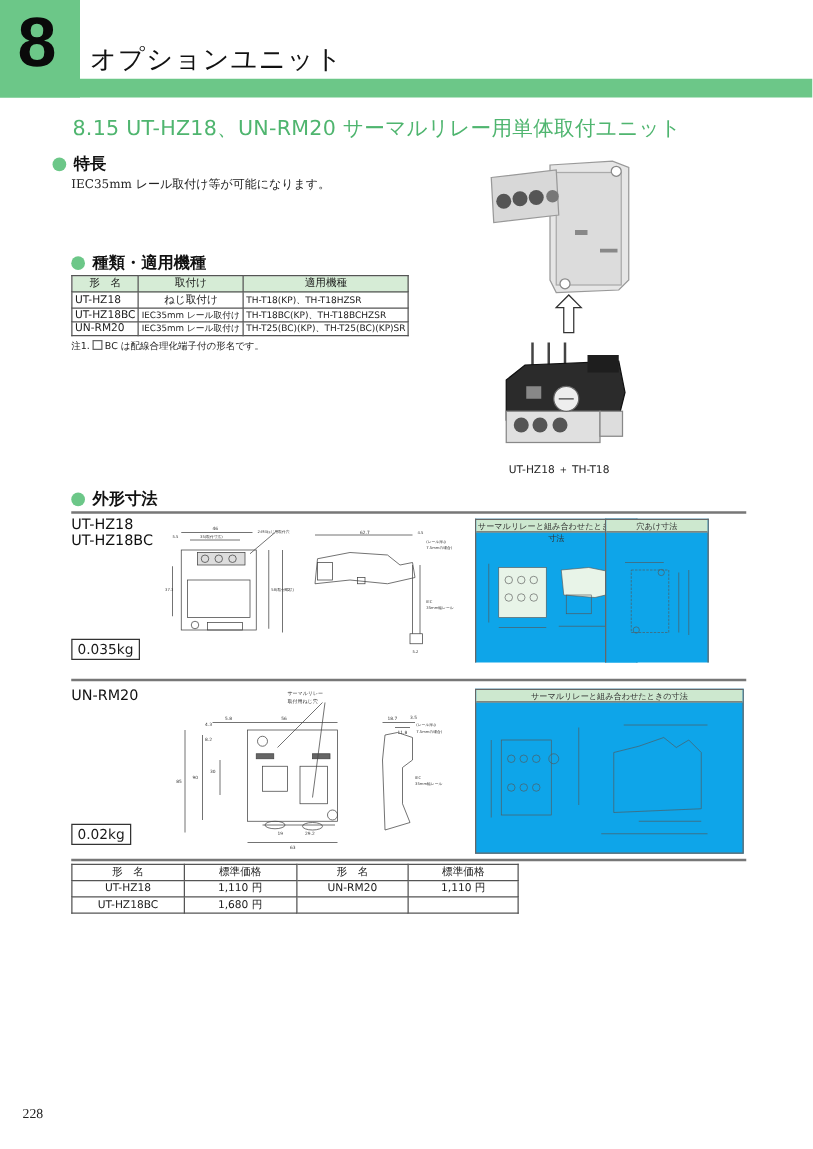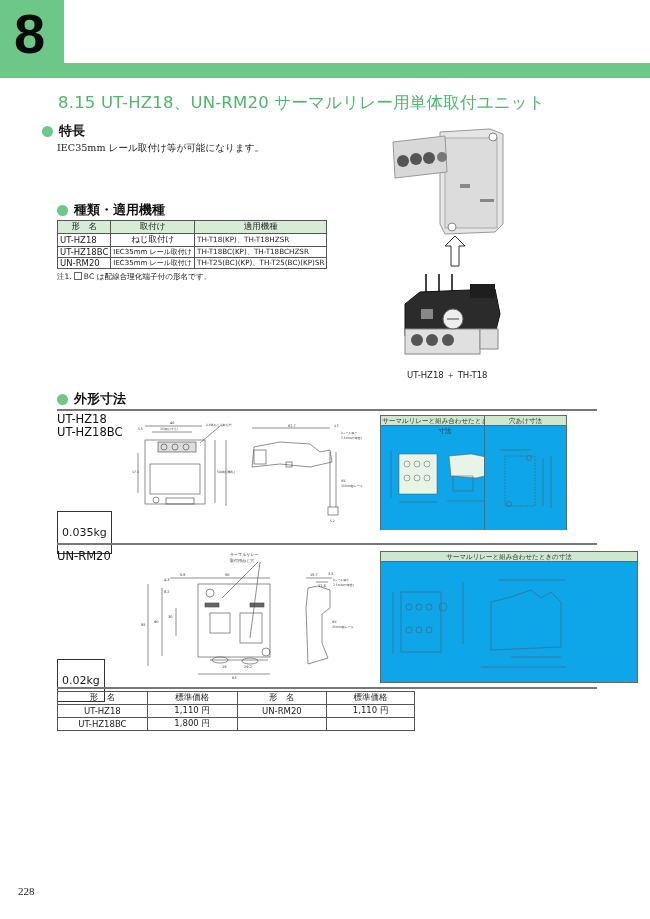--- a/index.html
+++ b/index.html
@@ -29,41 +29,42 @@
   .note { position: absolute; left: 57px; top: 272px; font-size: 7.6px; color: #222; }
   .note .box { display: inline-block; width: 8px; height: 8px; border: 1px solid #666; vertical-align: -1px; margin: 0 2px; }
 
   .photo { position: absolute; left: 385px; top: 124px; width: 140px; height: 240px; }
   .photo-caption { position: absolute; left: 407px; top: 370px; font-size: 8.5px; color: #222; }
 
   .rule { position: absolute; height: 1px; background: #555; }
   .rule.thick { height: 2px; background: #777; }
 
   .model-label { position: absolute; font-size: 11.5px; color: #111; line-height: 13px; }
-  .weight-box { position: absolute; border: 1px solid #333; font-size: 11px; padding: 14px 4px; }
+  .weight-box { position: absolute; border: 1px solid #333; font-size: 11px; padding: 1px 4px; }
 
   .drawing { position: absolute; }
   .green-panel { position: absolute; border: 1px solid #666; background: #0ea5e9; }
   .panel-header { height: 10px; background: #cde8cf; border-bottom: 1px solid #666; font-size: 6.5px; text-align: center; line-height: 10px; color: #333; }
 
   table.price { position: absolute; left: 57px; top: 691px; width: 358px; border-collapse: collapse; font-size: 8.5px; }
   table.price th { font-weight: normal; border: 1px solid #555; height: 11px; text-align: center; padding: 0; }
   table.price td { border: 1px solid #555; height: 11px; text-align: center; padding: 0; }
 
   .page-num { position: absolute; left: 18px; top: 885px; font-family: "Liberation Serif", serif; font-size: 11px; color: #222; }
   svg text { font-family: "DejaVu Sans", sans-serif; }
 </style>
 </head>
 <body>
 
 <div class="chapter-band">
   <div class="chapter-green-bar"></div>
   <div class="chapter-num-box">
     <span class="chapter-num">8</span>
   </div>
+  <div class="chapter-title">オプションユニット</div>
 </div>
 
 <div class="section-title">8.15 UT-HZ18、UN-RM20 サーマルリレー用単体取付ユニット</div>
 
 <div class="h-bullet" style="left:42px; top:122px;">
   <span class="dot"></span>
   <span>特長</span>
 </div>
 <div class="features-text">
   <div>IEC35mm レール取付け等が可能になります。</div>
@@ -278,21 +279,21 @@
     <text x="170" y="28" font-size="3.5" fill="#333">18.7</text>
     <text x="188" y="27" font-size="3.5" fill="#333">3.5</text>
     <text x="178" y="39" font-size="3.5" fill="#333">11.8</text>
     <text x="193" y="33" font-size="3" fill="#333">(レール厚さ</text>
     <text x="193" y="38" font-size="3" fill="#333">7.5mmの場合)</text>
     <text x="192" y="75" font-size="3" fill="#333">IEC</text>
     <text x="192" y="80" font-size="3" fill="#333">35mm幅レール</text>
   </svg>
 </div>
 
-<div class="green-panel" style="left:380px; top:551px; width:258px; height:132px;">
+<div class="green-panel" style="left:380px; top:551px; width:215px; height:132px;">
   <div class="panel-header">サーマルリレーと組み合わせたときの寸法</div>
   <svg width="215" height="120" viewBox="0 0 215 120">
     <g fill="none" stroke="#555" stroke-width="0.5">
       <rect x="20" y="30" width="40" height="60"></rect>
       <circle cx="28" cy="45" r="3"></circle>
         <circle cx="38" cy="45" r="3"></circle>
         <circle cx="48" cy="45" r="3"></circle>
       <circle cx="28" cy="68" r="3"></circle>
         <circle cx="38" cy="68" r="3"></circle>
         <circle cx="48" cy="68" r="3"></circle>
@@ -324,20 +325,20 @@
     <th>標準価格</th>
   </tr>
   <tr>
     <td>UT-HZ18</td>
     <td>1,110 円</td>
     <td>UN-RM20</td>
     <td>1,110 円</td>
   </tr>
   <tr>
     <td>UT-HZ18BC</td>
-    <td>1,800 円</td>
+    <td>1,680 円</td>
     <td></td>
     <td></td>
   </tr>
 </tbody>
   </table>
 
 <div class="page-num">228</div>
 
 </body></html>

